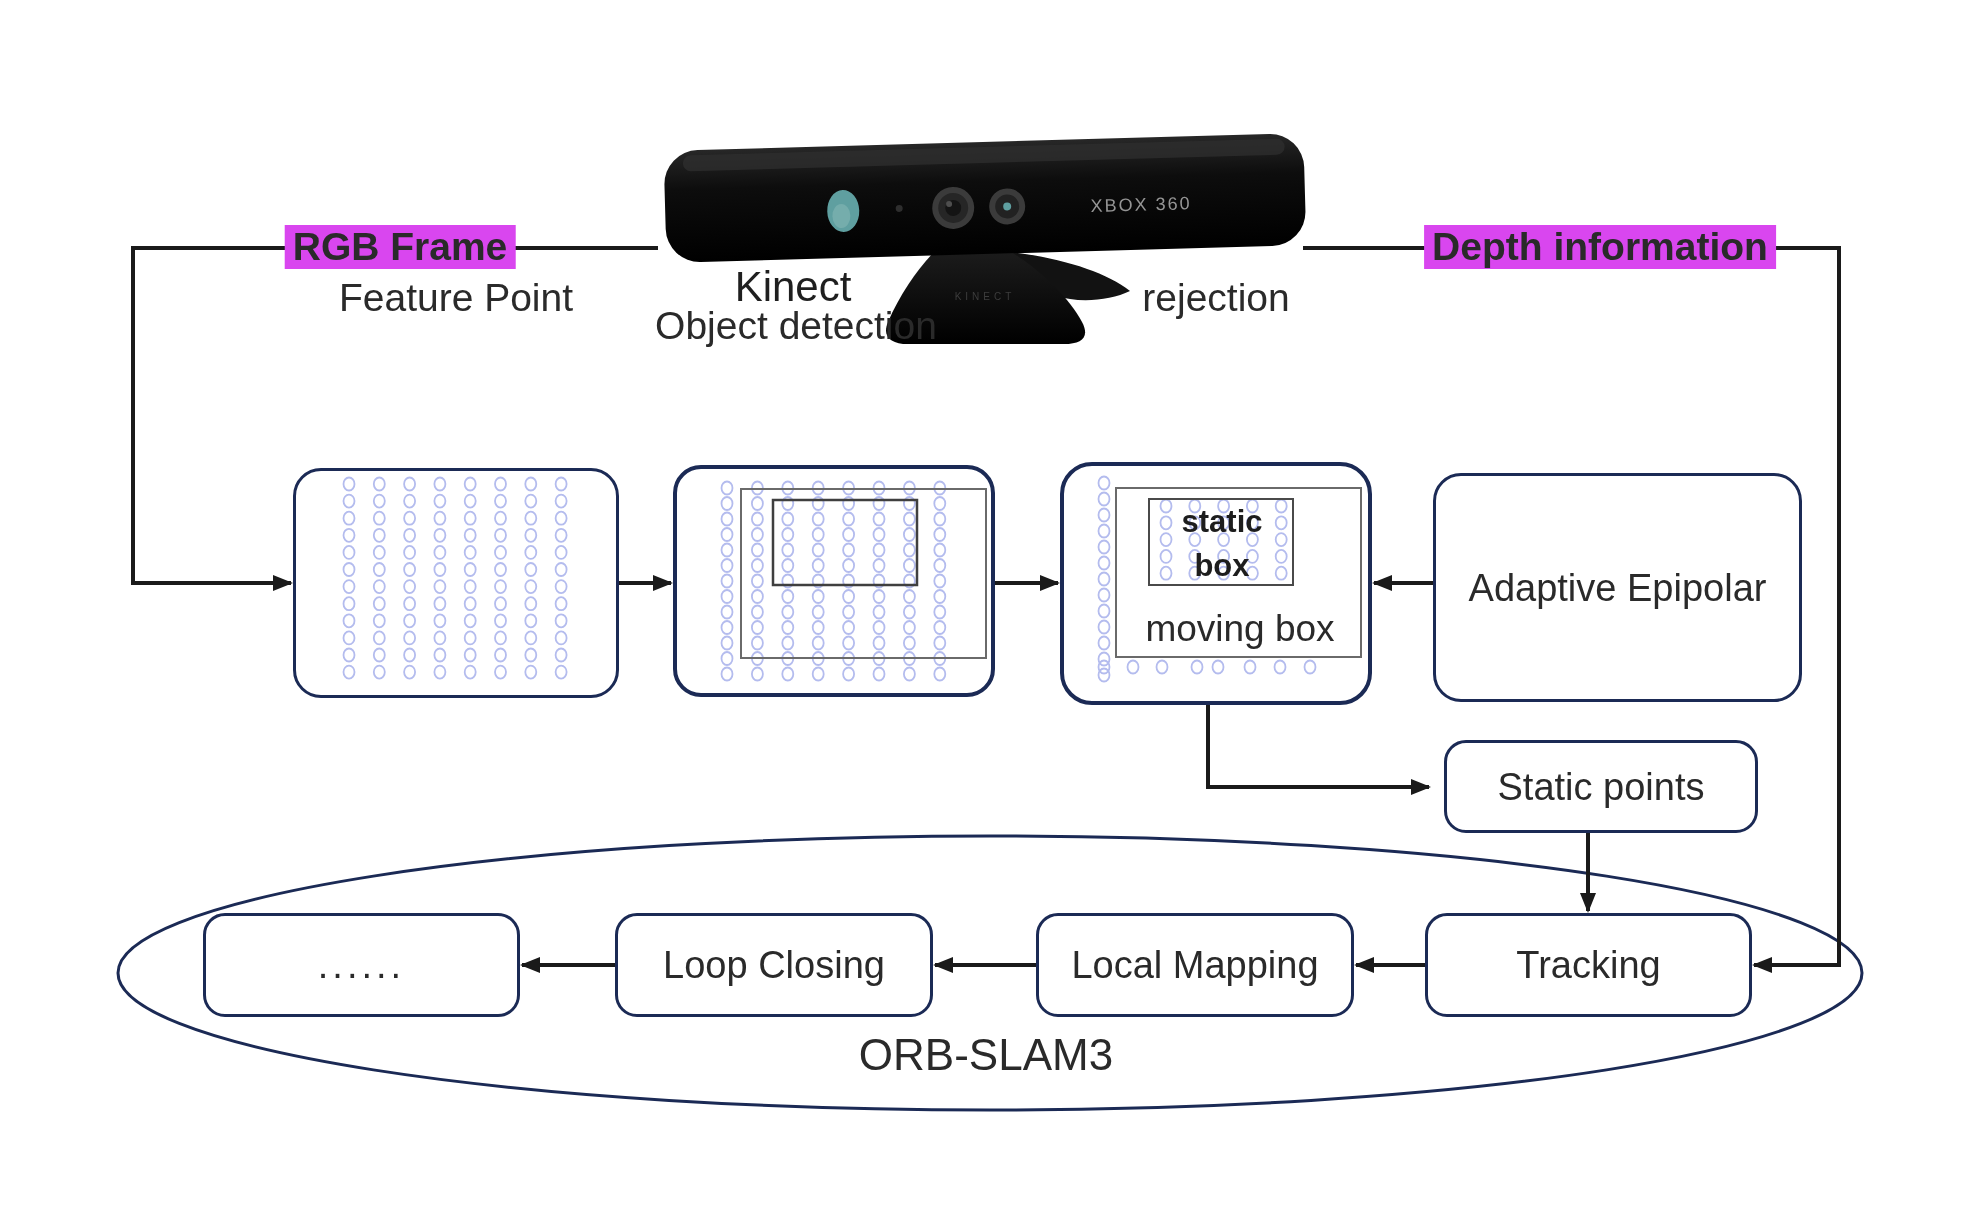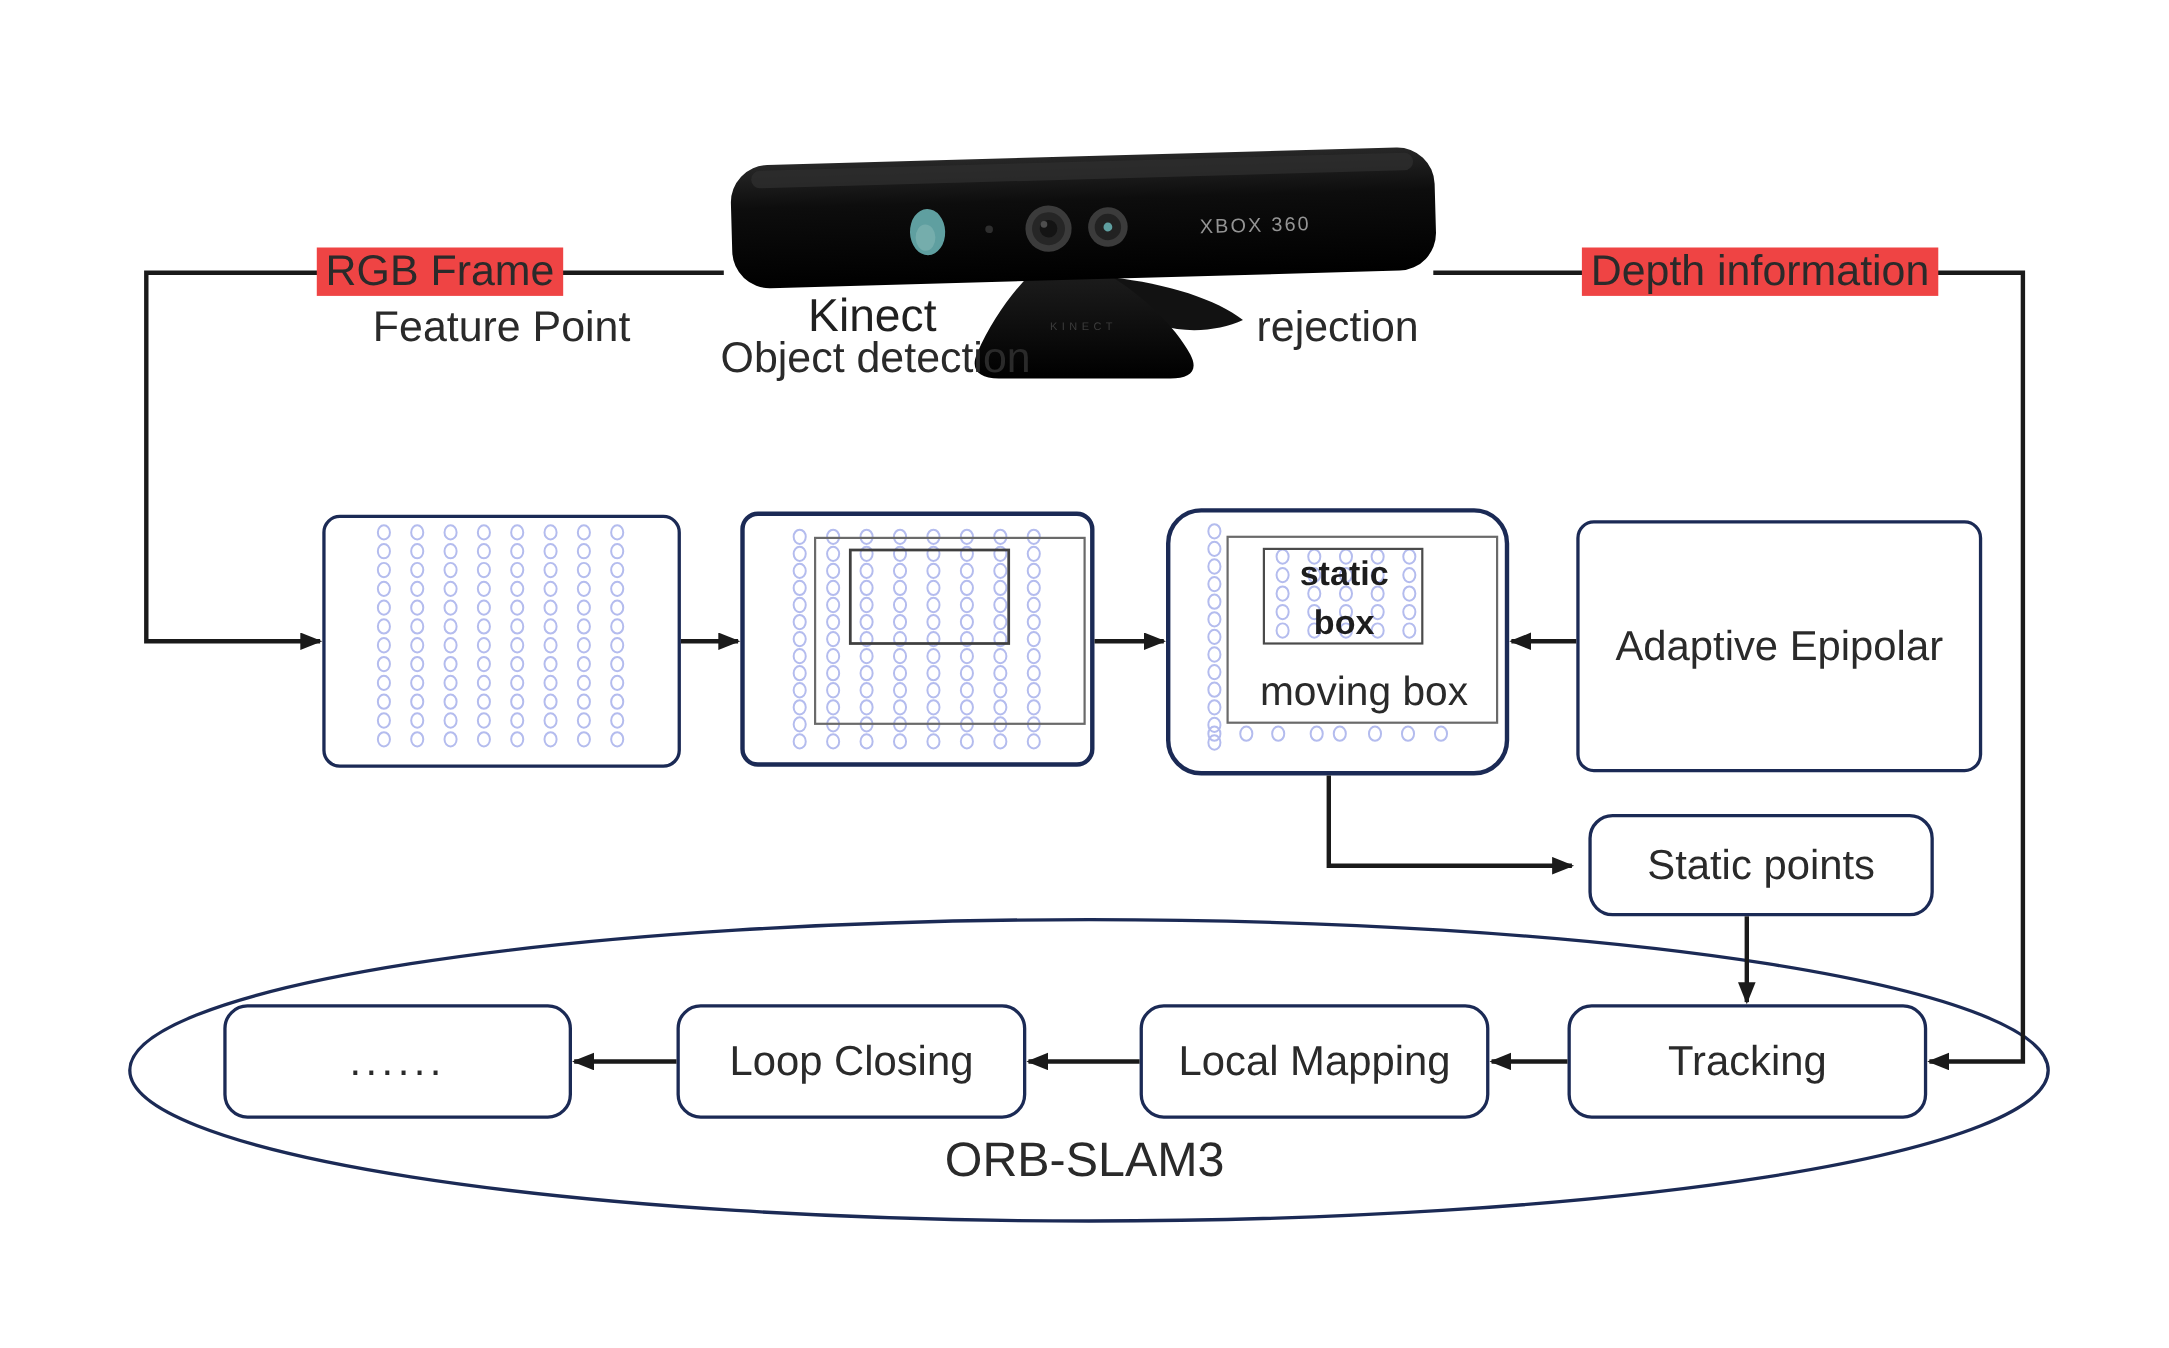--- a/index.html
+++ b/index.html
@@ -3,28 +3,28 @@
 <meta charset="utf-8">
 <style>
   html,body{margin:0;padding:0;}
   body{
     width:1972px;height:1225px;position:relative;background:#ffffff;
     font-family:"Liberation Sans",sans-serif;color:#262626;overflow:hidden;
   }
   svg.layer{position:absolute;left:0;top:0;width:1972px;height:1225px;}
   #under-layer{z-index:0;}
   .box{position:absolute;background:#ffffff;border:3px solid #1b2a55;
-       border-radius:16px;box-sizing:border-box;z-index:1;
+       border-radius:28px;box-sizing:border-box;z-index:1;
        display:flex;align-items:center;justify-content:center;text-align:center;}
   #over-layer{z-index:2;}
   .lbl{position:absolute;z-index:3;text-align:center;white-space:nowrap;}
   .center-x{transform:translateX(-50%);}
   .center-xy{transform:translate(-50%,-50%);}
   .toplabel{font-size:39px;line-height:52px;color:#2a2a2a;}
-  .wire-label{font-size:39px;background:#ef4444;padding:0 8px;color:#2a2a2a;}
+  .wire-label{font-size:39px;background:#d946ef;padding:0 8px;color:#2a2a2a;font-weight:bold;}
   .boxtext{font-size:38px;color:#2a2a2a;line-height:50px;}
   #box-object{border-width:4px;}
   #box-dynamic{border-width:4px;border-radius:32px;}
   #box-static-points,.orb-box{border-radius:22px;}
   #static-text{font-size:31px;font-weight:bold;line-height:44px;color:#1d1d1d;}
   #moving-text{font-size:37px;color:#2a2a2a;}
   #orb-label{font-size:44px;color:#2a2a2a;}
   #kinect-label{font-size:42px;color:#1f1f1f;}
   #dots-label{font-size:38px;letter-spacing:4px;}
 </style>

